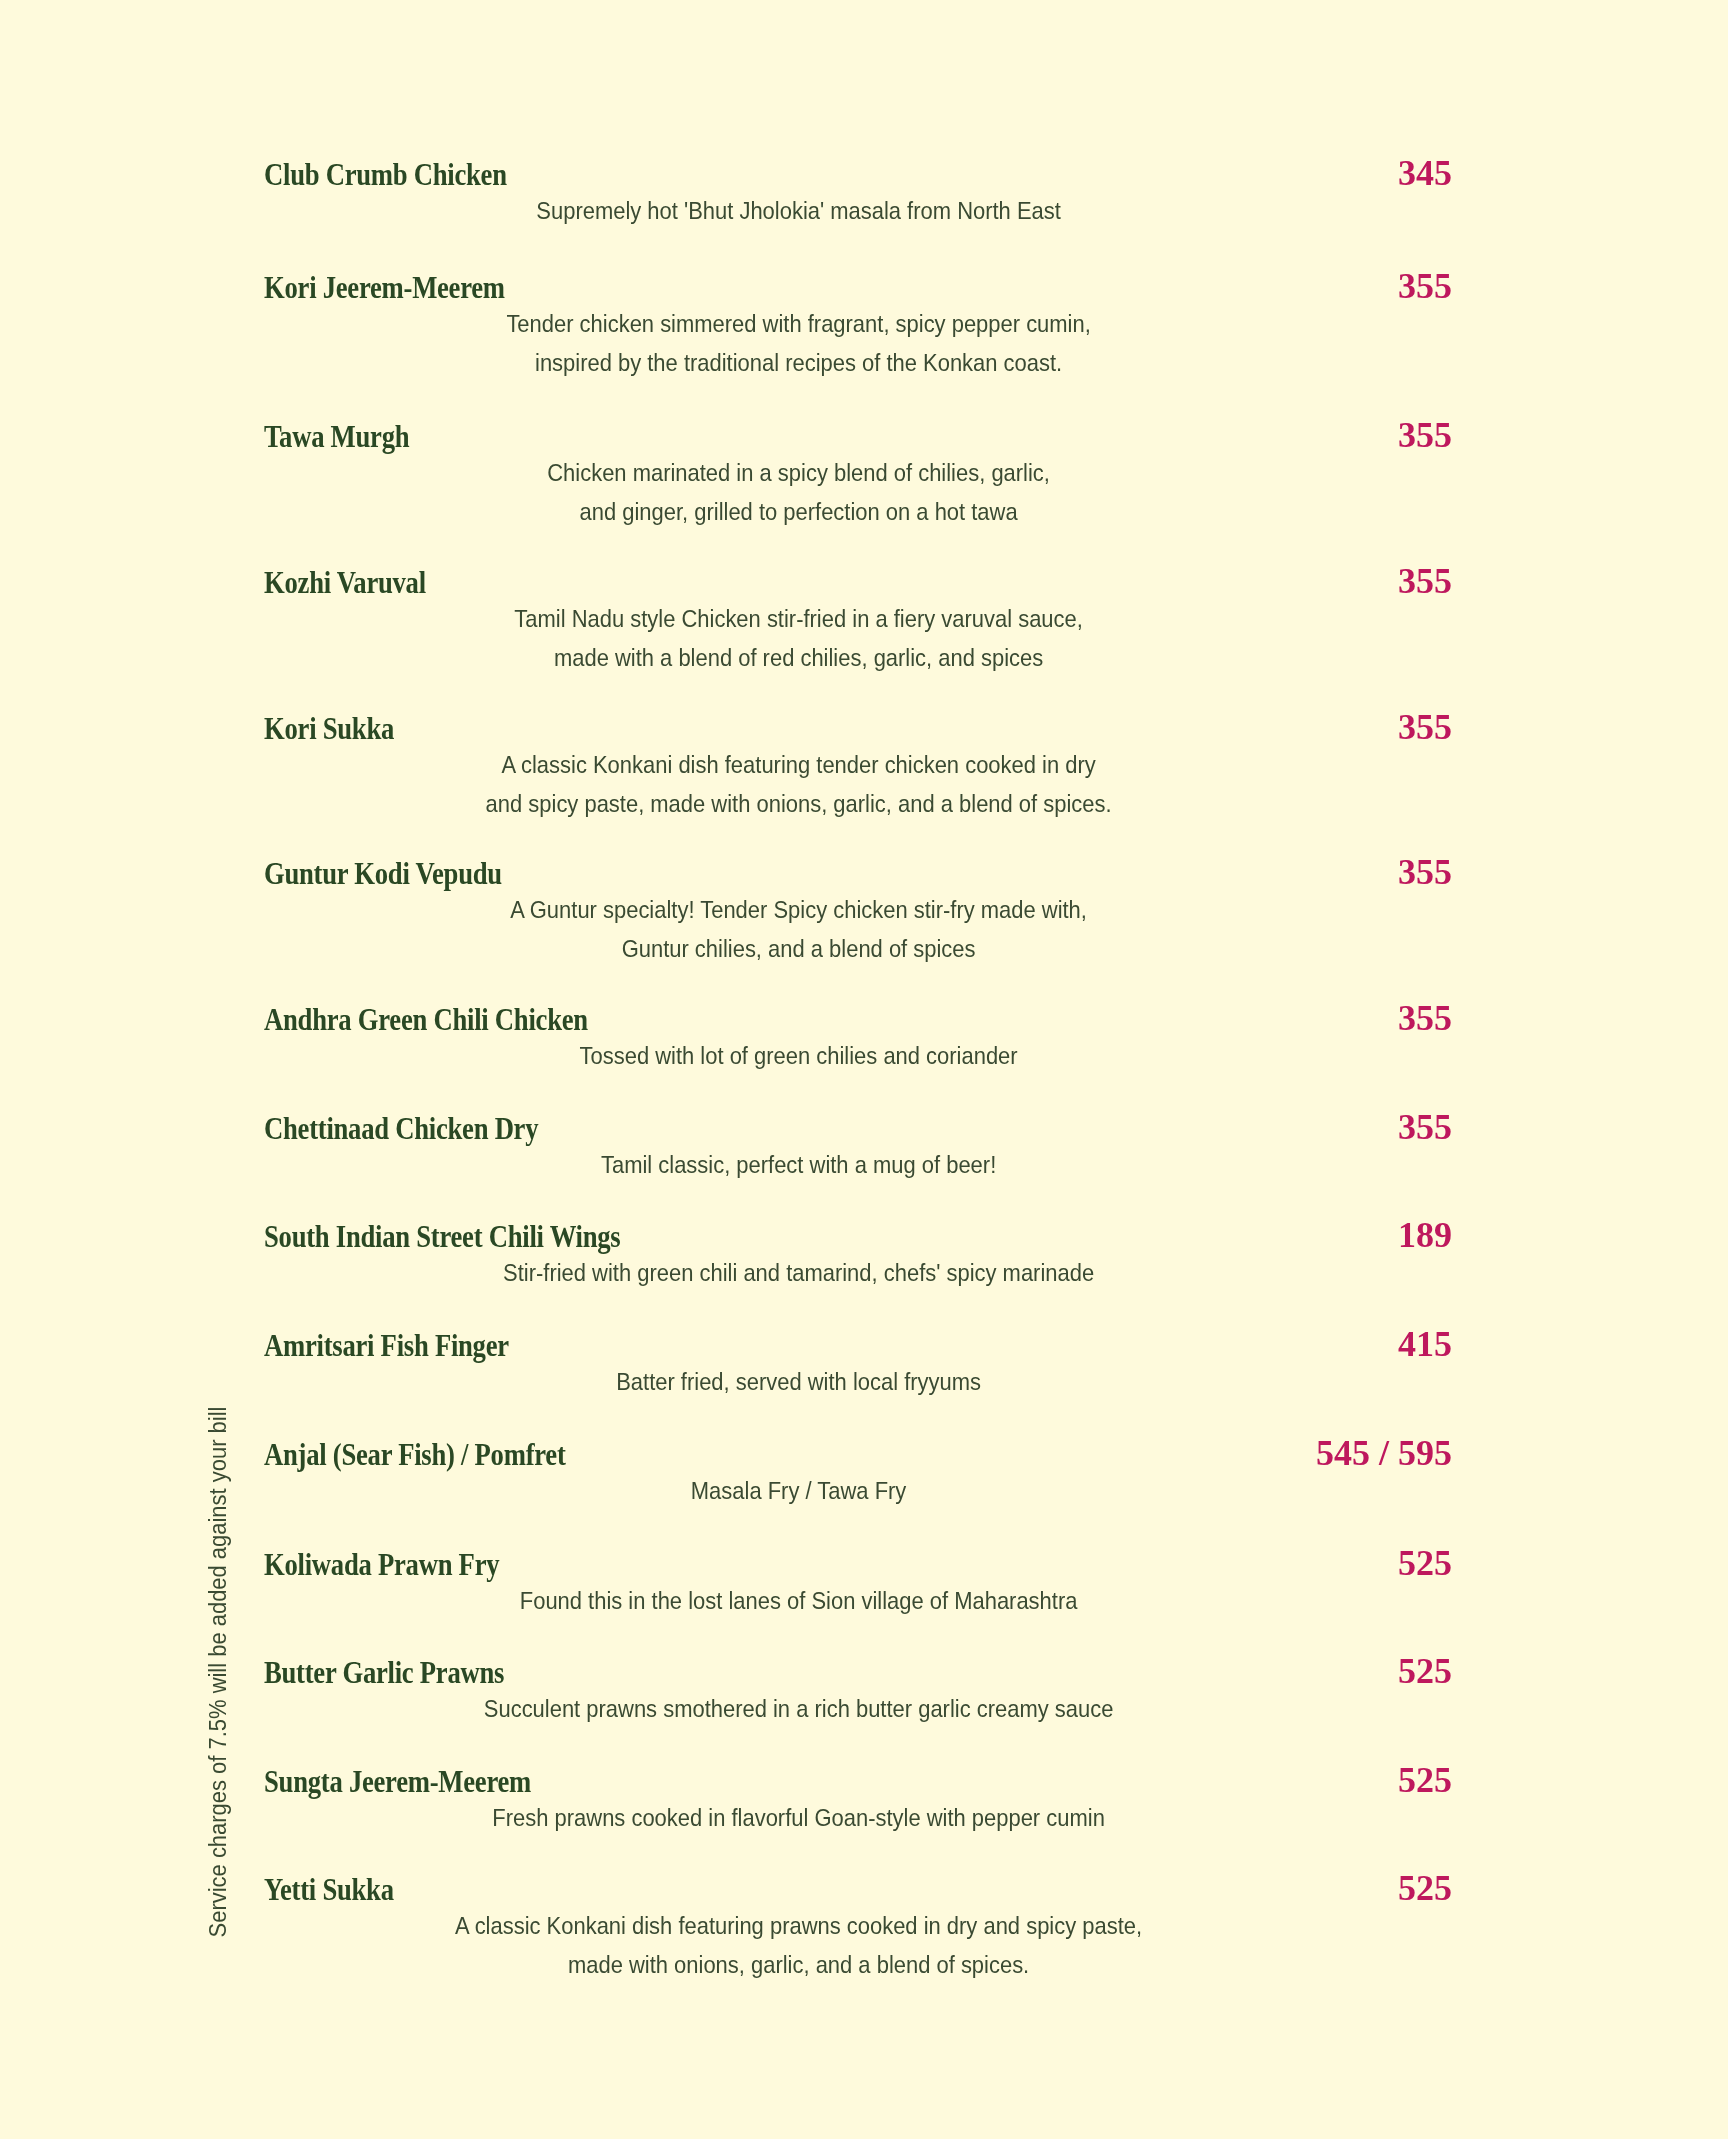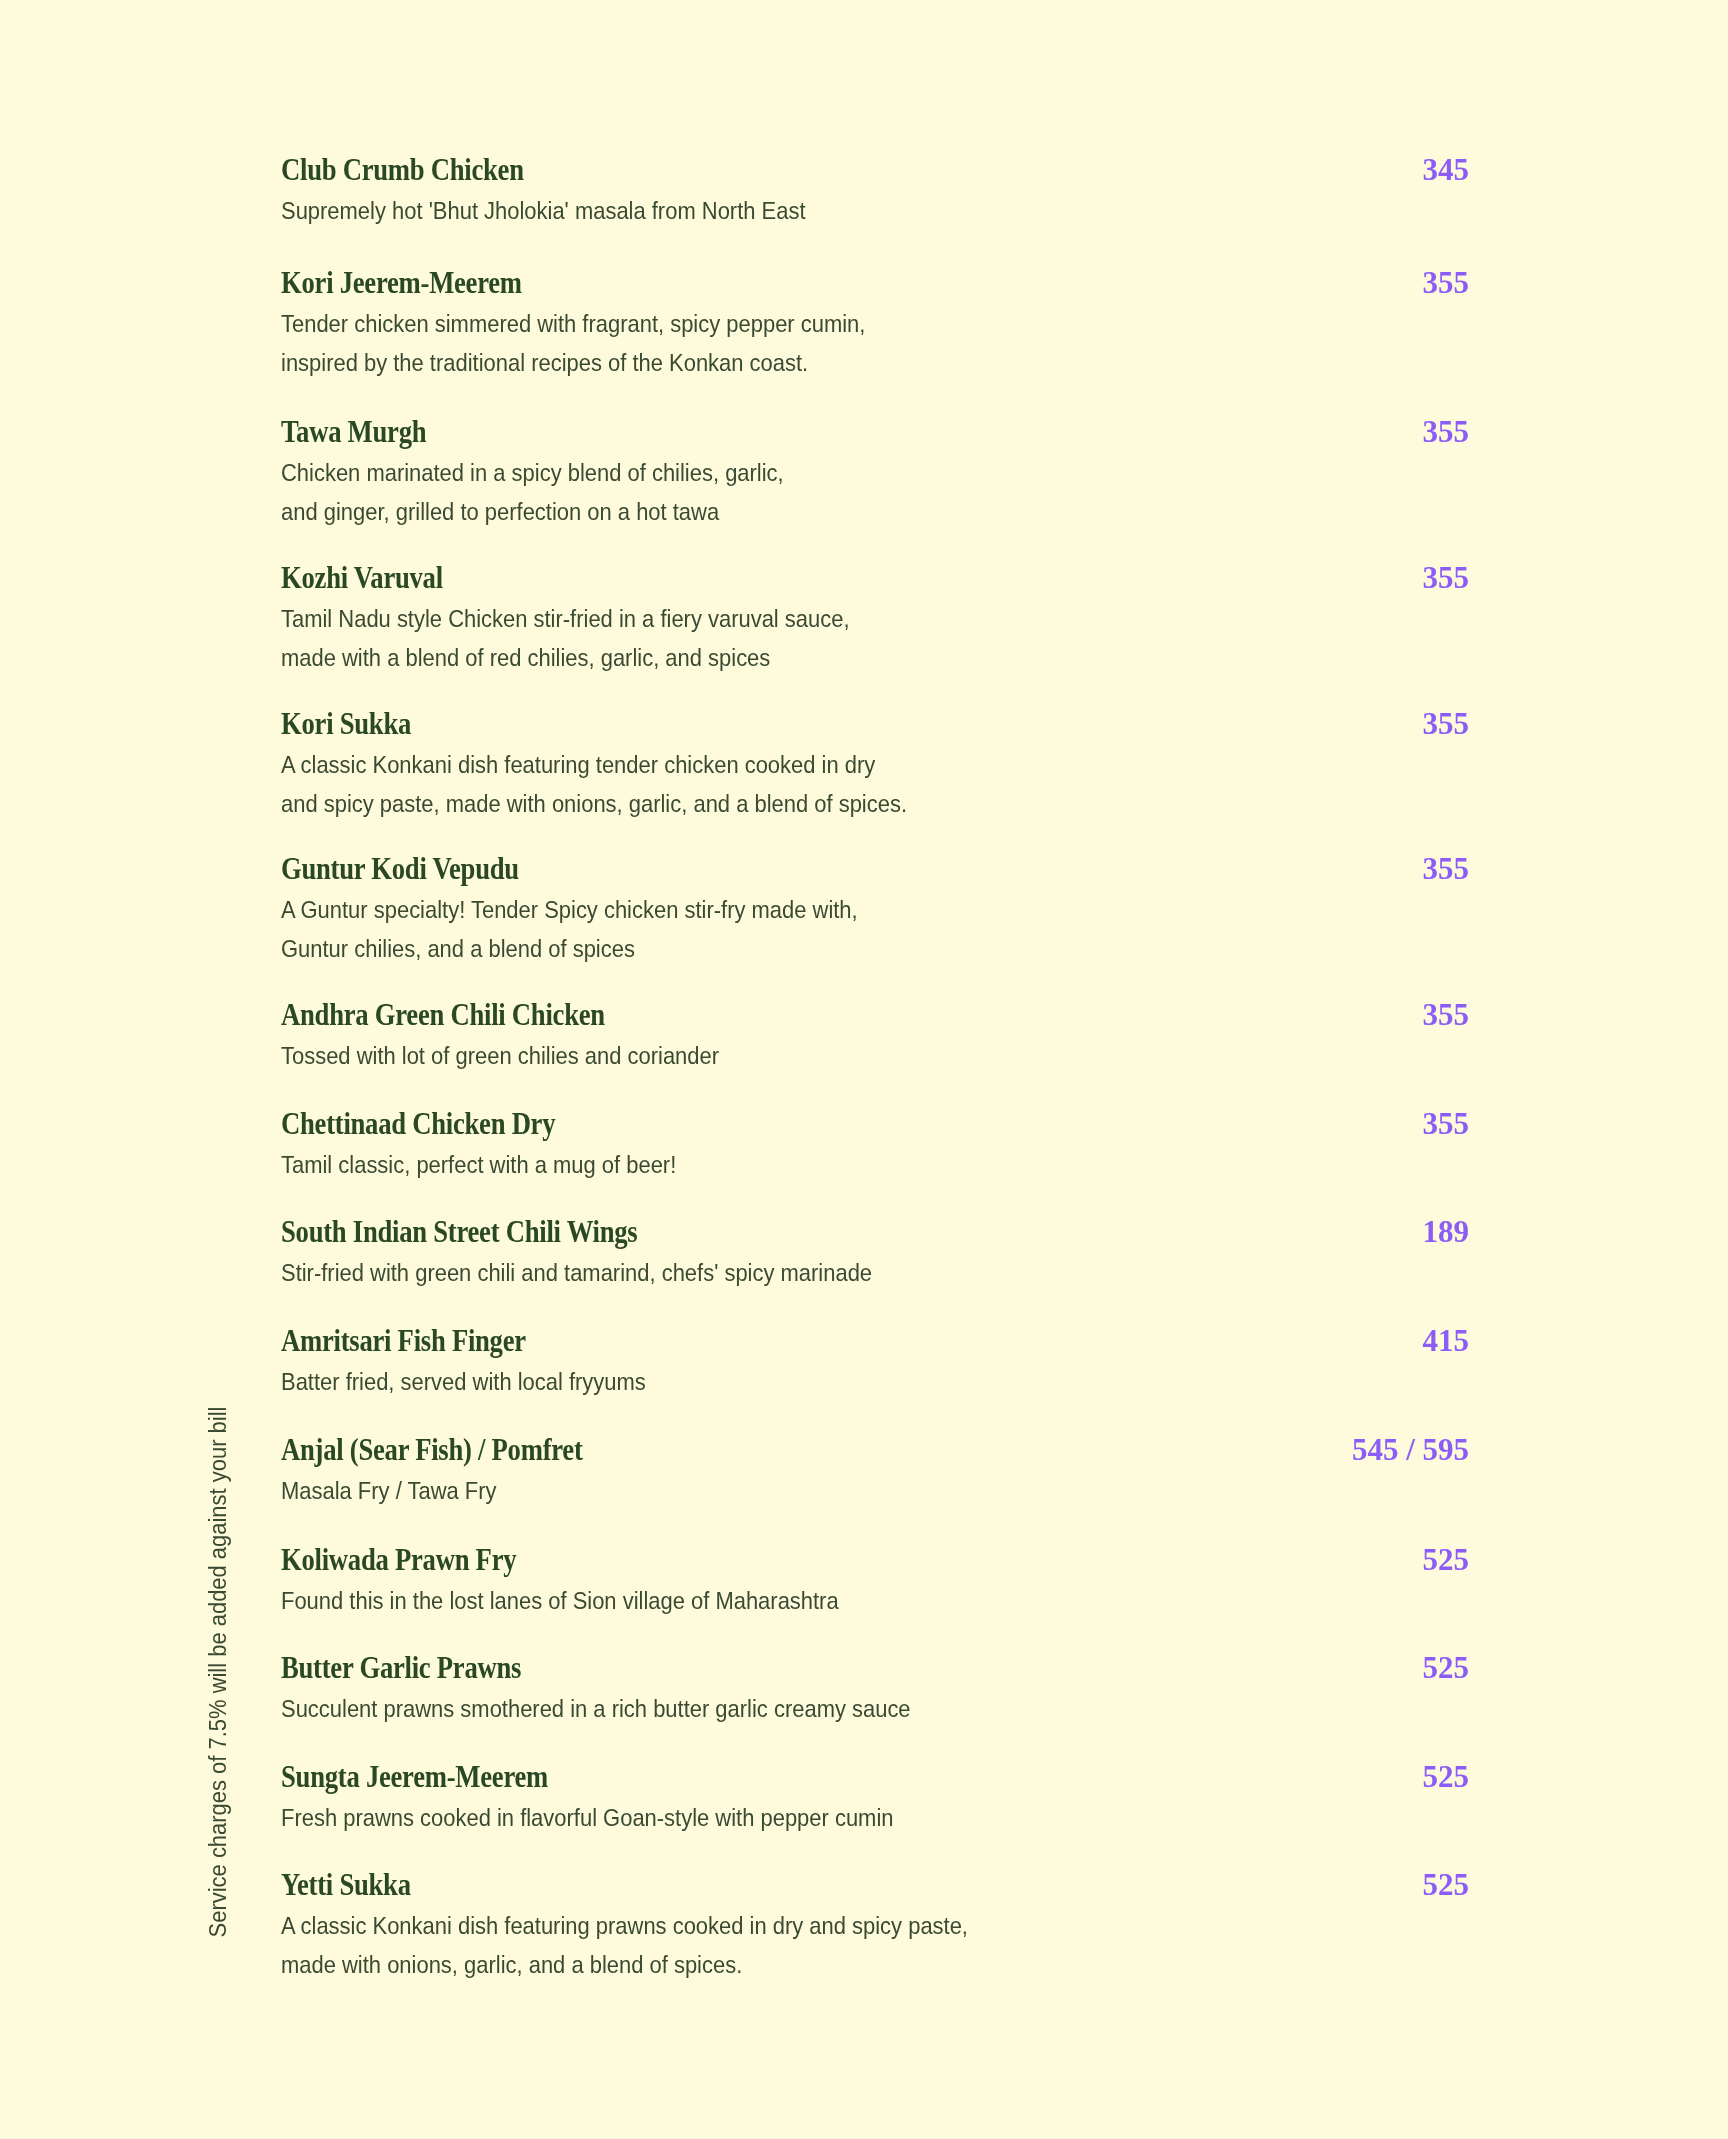--- a/index.html
+++ b/index.html
@@ -5,44 +5,45 @@
   html, body { margin: 0; padding: 0; }
   body {
     width: 1728px; height: 2140px;
     background: #FEFADC;
     position: relative;
     overflow: hidden;
     color: #2C4A25;
   }
   .item {
     position: absolute;
-    left: 281px;
+    left: 264px;
     width: 1188px;
+    text-align: center;
   }
   .name-row {
     display: flex;
     justify-content: space-between;
     align-items: baseline;
     height: 39px;
   }
   .name {
     font-family: "Liberation Serif", serif;
     font-weight: bold;
     font-size: 31px;
     letter-spacing: -0.3px;
     color: #2A4824;
     transform: scaleX(0.86);
     transform-origin: left center;
     white-space: nowrap;
   }
   .price {
     font-family: "Liberation Serif", serif;
     font-weight: bold;
-    font-size: 31px;
-    color: #8b5cf6;
+    font-size: 36px;
+    color: #be185d;
     white-space: nowrap;
   }
   .desc {
     font-family: "Liberation Sans", sans-serif;
     font-size: 24.4px;
     line-height: 37px;
     color: #3A4A32;
     transform: scaleX(0.9);
     transform-origin: left center;
     white-space: nowrap;

